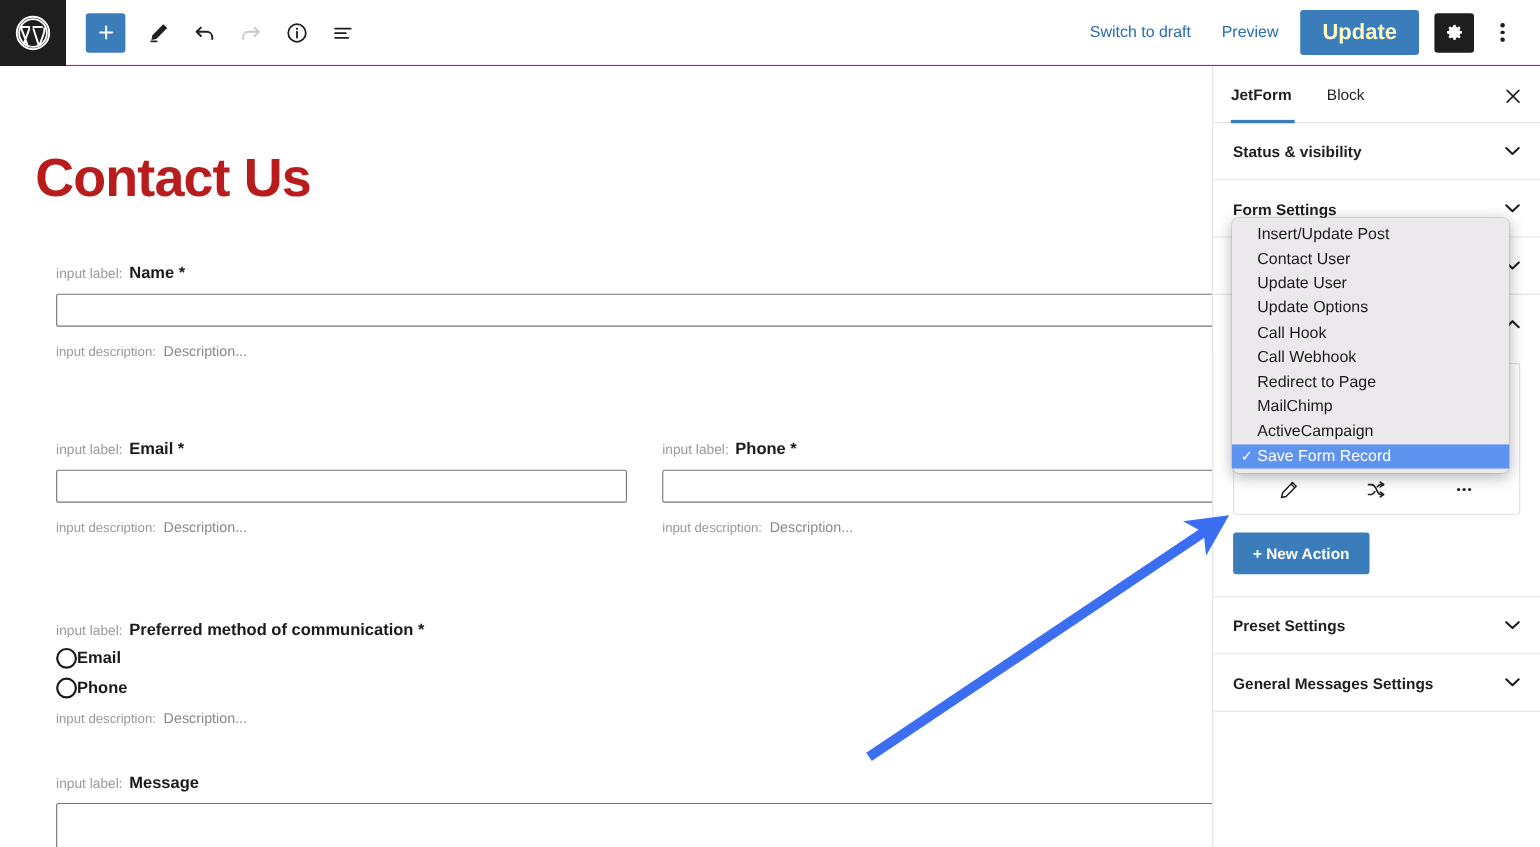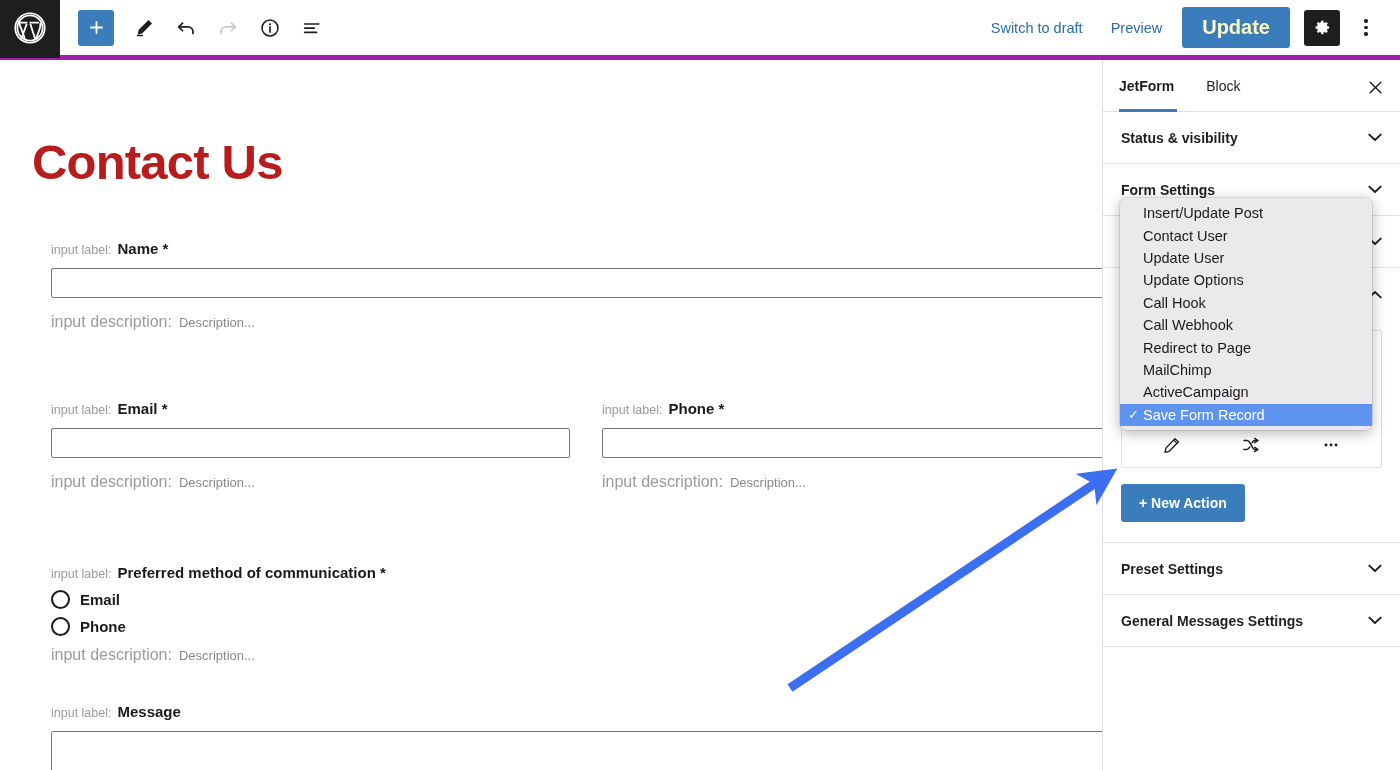--- a/index.html
+++ b/index.html
@@ -9,21 +9,21 @@
     background: #ffffff;
     font-family: "Liberation Sans", sans-serif;
     -webkit-font-smoothing: antialiased;
   }
 
   
   .topbar {
     position: absolute; top: 0; left: 0;
     width: 1400px; height: 60px;
     background: #ffffff;
-    border-bottom: 5px solid #a21caf;
+    border-bottom: 1px solid #a21caf;
     display: flex; align-items: center;
     z-index: 40;
   }
   .wp-logo {
     width: 60px; height: 60px;
     background: #1e1e1e;
     display: flex; align-items: center; justify-content: center;
     flex: 0 0 60px;
   }
   .wp-logo svg { display: block; }
@@ -85,21 +85,21 @@
     color: #b91c1c;
     margin: 78px 0 0 32px;
     line-height: 1;
   }
 
   .field-block { position: absolute; margin-left: 19px; }
   .lbl-row { font-size: 13px; line-height: 1; white-space: nowrap; }
   .lbl-prefix { color: #9a9a9a; font-size: 12.5px; }
   .lbl-text { color: #1a1a1a; font-size: 15px; font-weight: 600; margin-left: 6px; }
   .desc-row { font-size: 12.5px; line-height: 1; white-space: nowrap; margin-top: 0; }
-  .desc-prefix { color: #9a9a9a; font-size: 16px; }
+  .desc-prefix { color: #9a9a9a; font-size: 12px; }
   .desc-text { color: #888888; font-size: 13px; margin-left: 7px; }
 
   .txt-input {
     display: block;
     border: 1px solid #767676;
     border-radius: 2px;
     background: #ffffff;
     height: 30px;
     width: 100%;
     font-family: inherit; font-size: 14px;
@@ -110,21 +110,21 @@
     display: block;
     border: 1px solid #767676;
     border-radius: 2px;
     background: #ffffff;
     width: 100%;
     font-family: inherit; font-size: 14px;
     padding: 6px 8px;
     resize: none; outline: none;
   }
   .radio-line {
-    display: flex; align-items: center; gap: 10px;
+    display: flex; align-items: center; 
     margin-top: 4px;
   }
   .radio-circle {
     width: 19px; height: 19px; border-radius: 50%;
     border: 2.2px solid #1a1a1a; background: #fff;
     flex: 0 0 19px;
   }
   .radio-label { font-size: 15px; font-weight: 600; color: #1a1a1a; }
 
   

